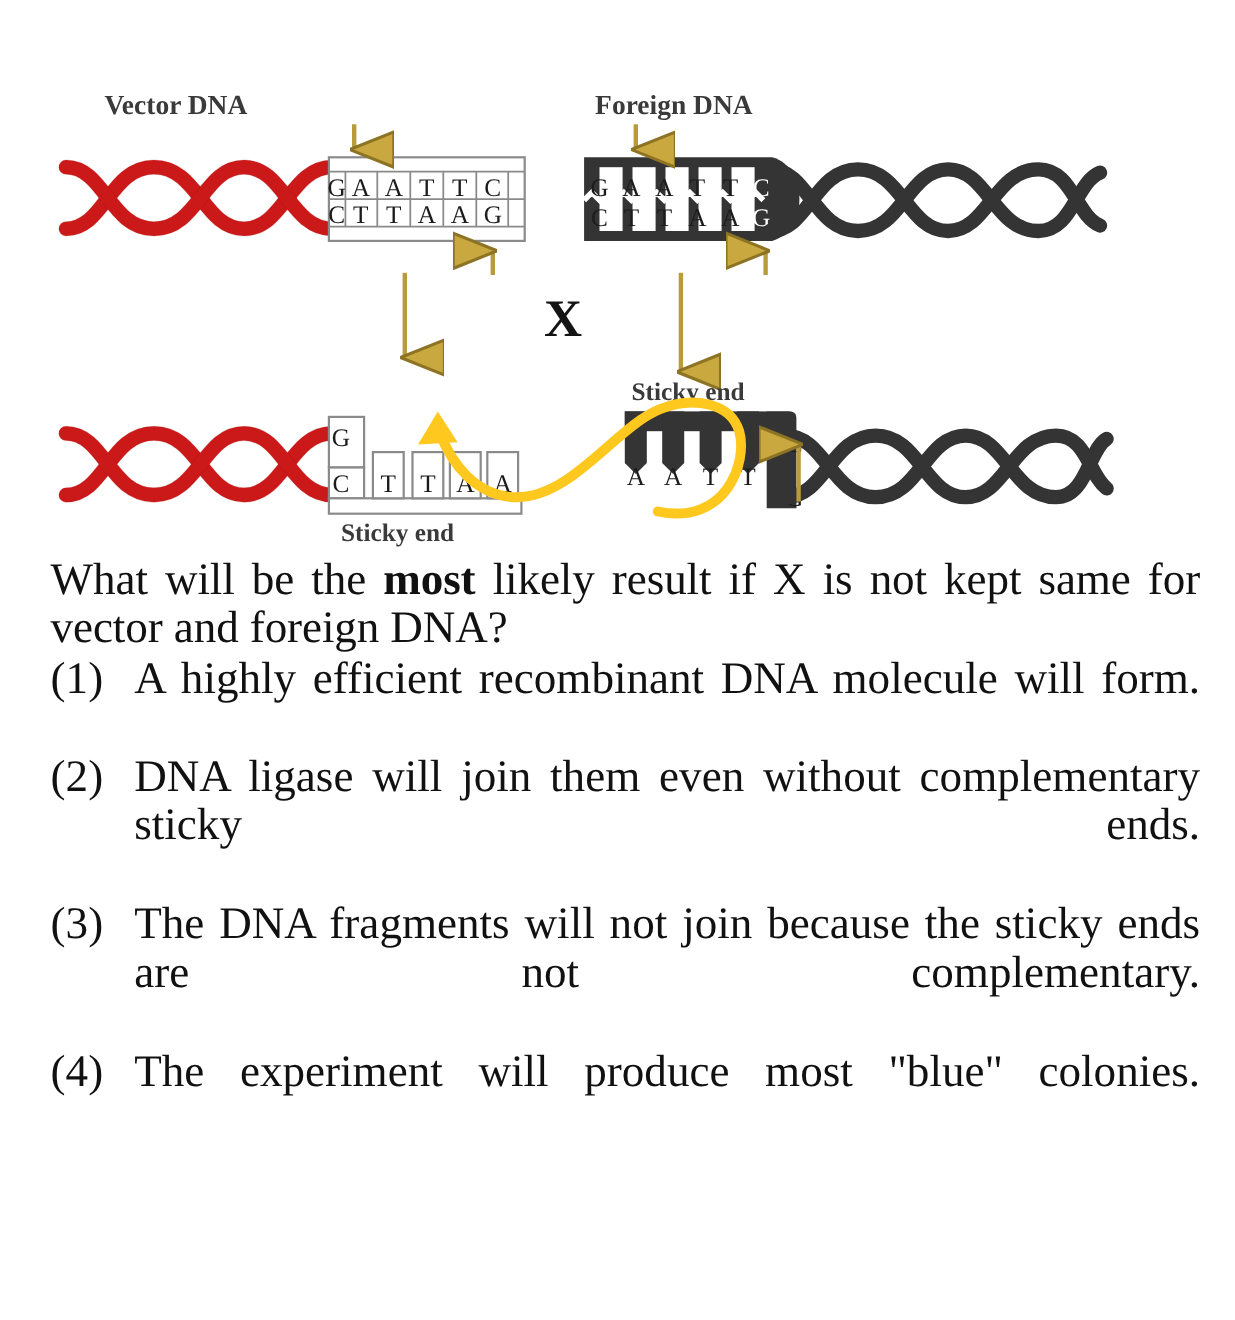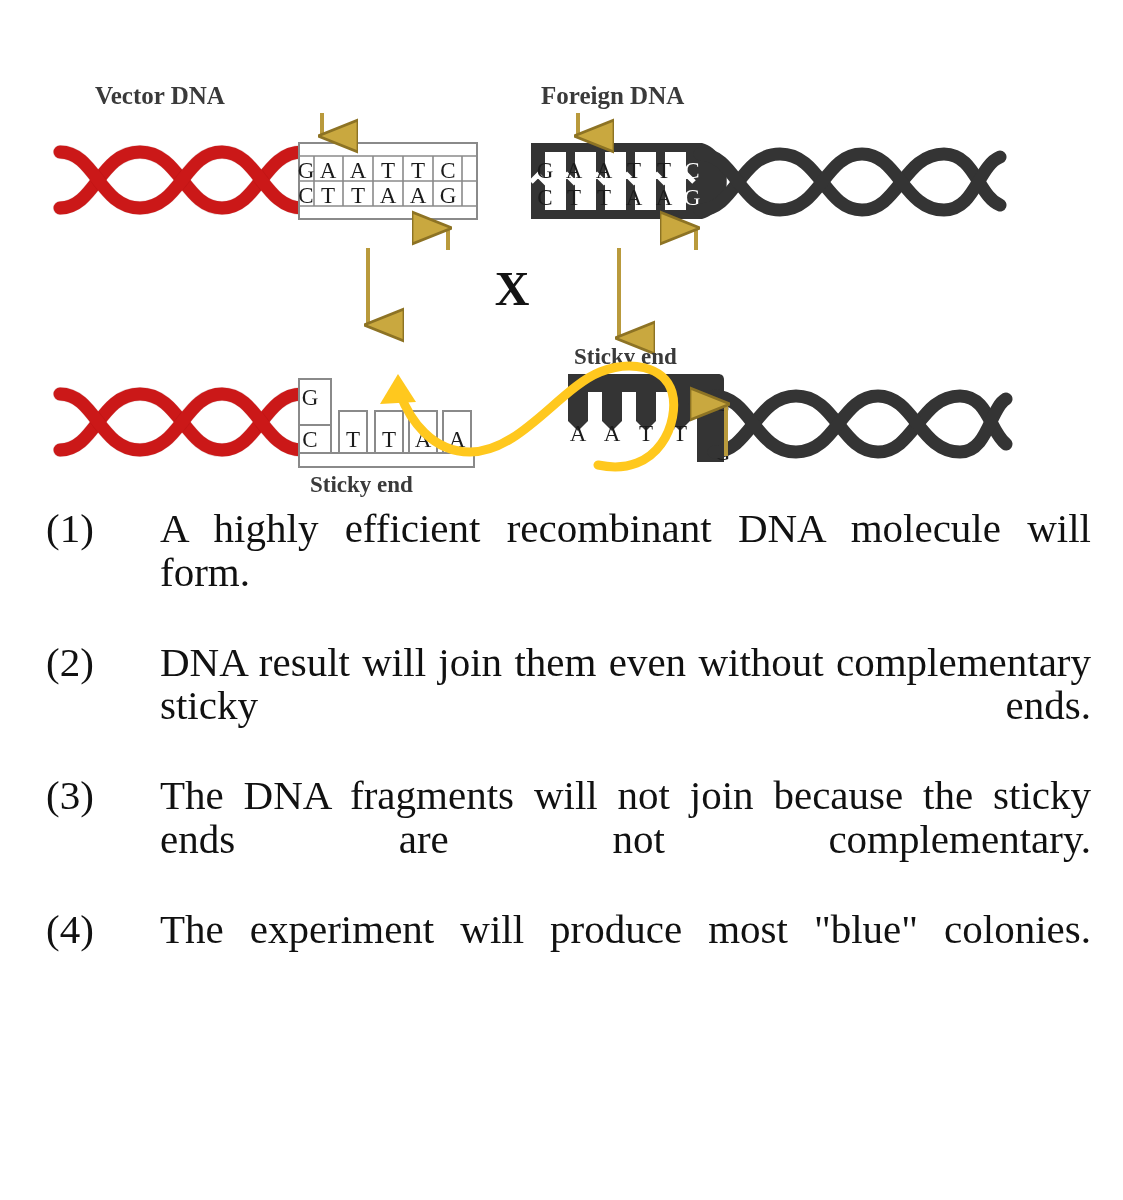--- a/index.html
+++ b/index.html
@@ -23,21 +23,20 @@
   .opt{
     display:flex;align-items:flex-start;
     font-size:41px;line-height:1.07;
     margin-top:2px;
   }
   .opt-num{flex:0 0 auto;width:76px;}
   .opt-body{
     flex:1 1 auto;
     text-align:justify;
     text-justify:inter-word;
-    margin-left:38px;
   }
   .opt-body::after{content:"";display:inline-block;width:100%;}
 </style>
 </head>
 <body>
 
 <div class="diagram">
 <svg width="1123" height="505" viewBox="0 0 1123 505" xmlns="http://www.w3.org/2000/svg">
   <defs>
     <marker id="cutArrowDown" markerWidth="10" markerHeight="10" refX="5" refY="9" orient="auto">
@@ -205,29 +204,30 @@
   </g>
 
   <g>
     <path d="M598,465 C660,478 680,420 672,392 C664,366 630,360 600,372 C560,388 520,452 470,452 C432,452 410,420 400,394" fill="none" stroke="#ffc81e" stroke-width="9" stroke-linecap="round"></path>
     <path d="M398,374 l18,28 l-36,2 Z" fill="#ffc81e"></path>
   </g>
 </svg>
 </div>
 
 <div class="qblock">
+  <p class="qtext"><span>What will be the </span><span class="b">most</span><span> likely result if X is not kept same for vector and foreign DNA?</span></p>
 
   <ul class="opts">
     <li class="opt">
       <span class="opt-num">(1)</span>
       <span class="opt-body">A highly efficient recombinant DNA molecule will form.</span>
     </li>
     <li class="opt">
       <span class="opt-num">(2)</span>
-      <span class="opt-body">DNA result will join them even without complementary sticky ends.</span>
+      <span class="opt-body">DNA ligase will join them even without complementary sticky ends.</span>
     </li>
     <li class="opt">
       <span class="opt-num">(3)</span>
       <span class="opt-body">The DNA fragments will not join because the sticky ends are not complementary.</span>
     </li>
     <li class="opt">
       <span class="opt-num">(4)</span>
       <span class="opt-body">The experiment will produce most "blue" colonies.</span>
     </li>
   </ul>

